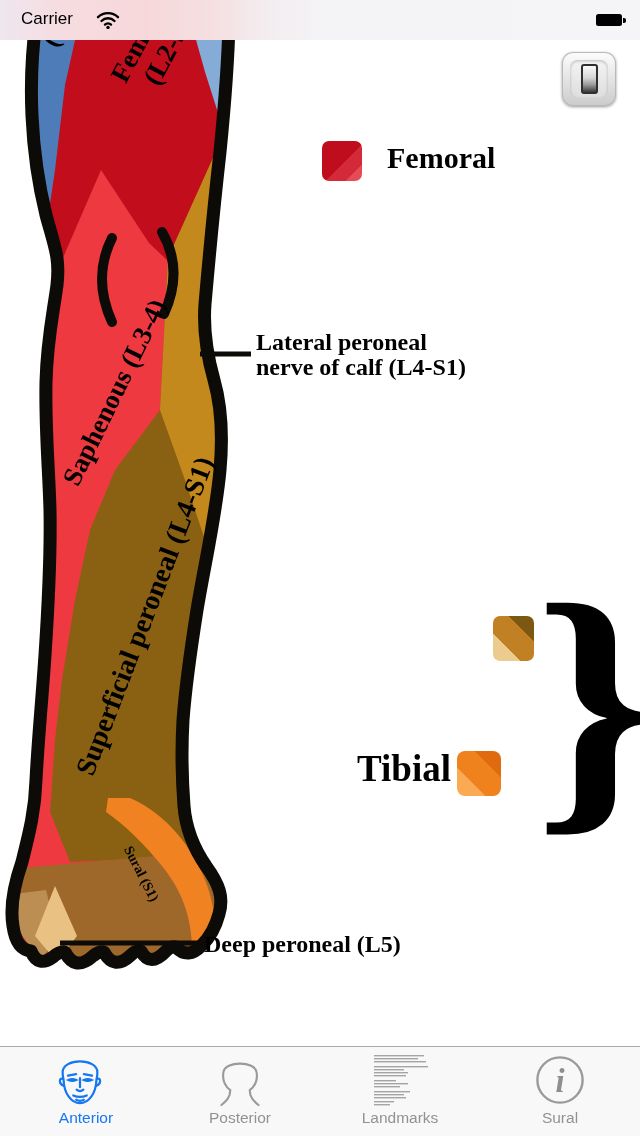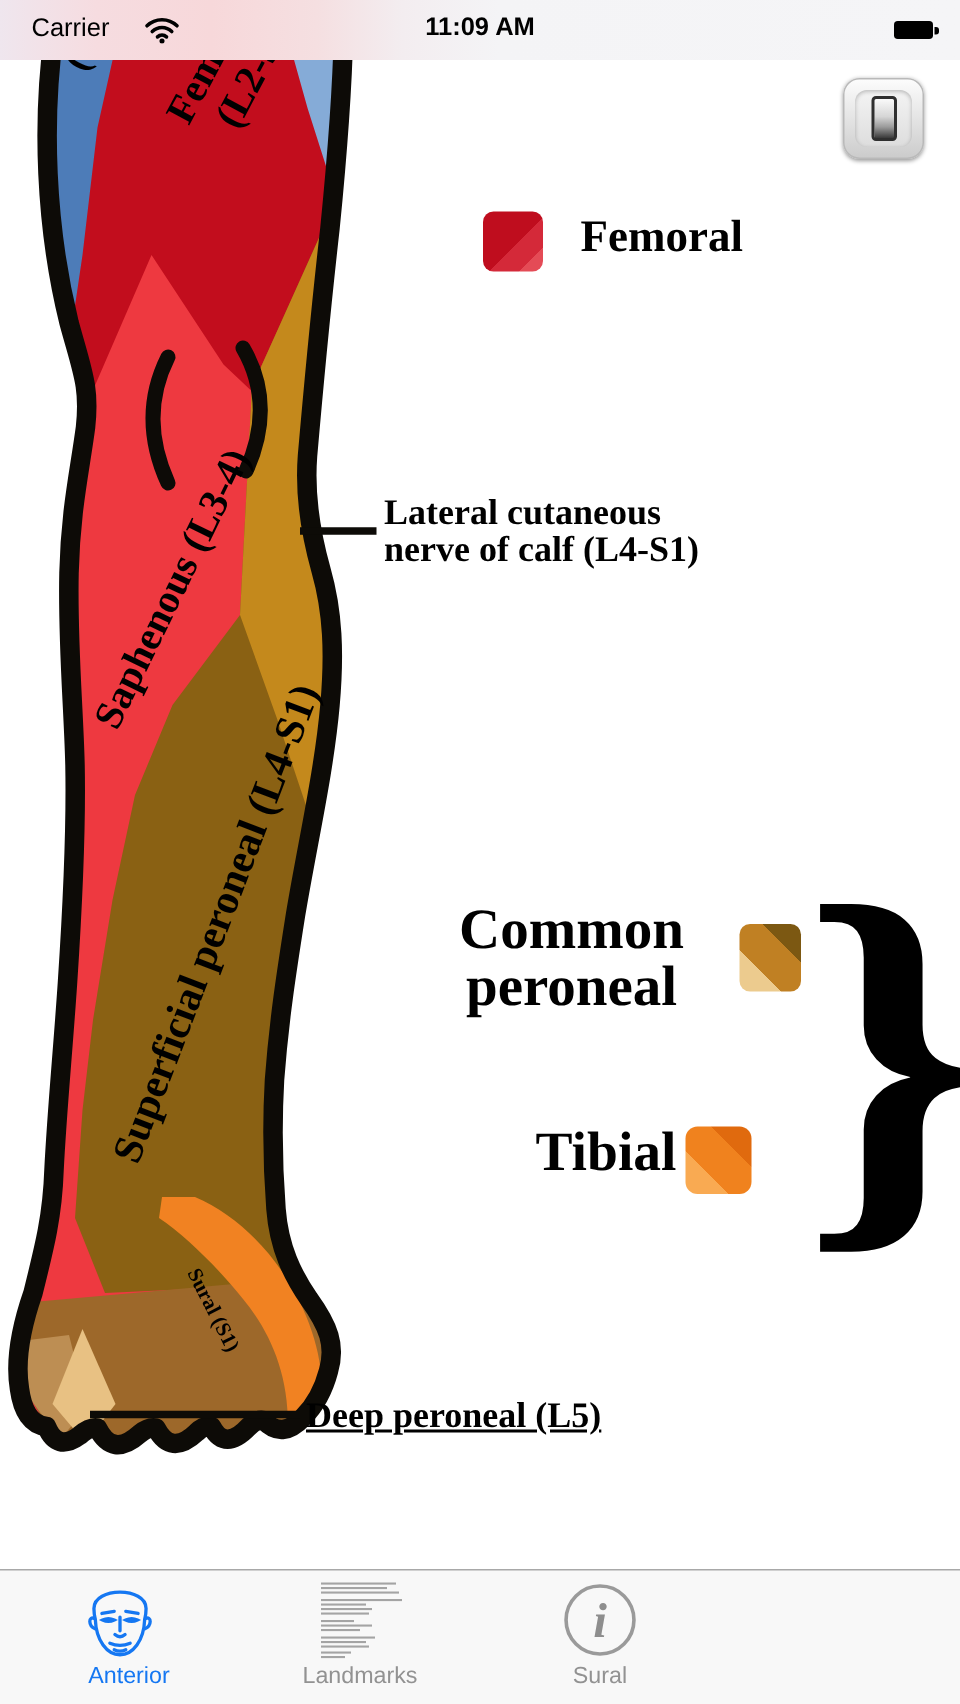--- a/index.html
+++ b/index.html
@@ -22,21 +22,21 @@
     background:linear-gradient(180deg,#fafafa 0%,#d6d6d6 45%,#9a9a9a 72%,#3a3a3a 100%);}
   
   .serif{font-family:"Liberation Serif",serif;font-weight:bold;color:#000;}
   .rot{position:absolute;text-align:center;white-space:pre-line;z-index:10;}
   #lbl-femoral-thigh{left:90px;top:14px;width:128px;font-size:27px;line-height:30px;transform:rotate(-62deg);}
   #lbl-cut-paren{left:36px;top:26px;width:30px;font-size:26px;transform:rotate(-62deg);}
   #lbl-saphenous{left:5px;top:377px;width:220px;font-size:27px;transform:rotate(-64deg);}
   #lbl-superficial{left:-30px;top:600px;width:350px;font-size:28px;transform:rotate(-69deg);}
   #lbl-sural{left:96px;top:866px;width:90px;font-size:14px;transform:rotate(63deg);}
   #lbl-latcut{position:absolute;left:256px;top:330px;font-size:24px;line-height:25px;white-space:pre-line;z-index:10;}
-  #lbl-deep{position:absolute;left:204px;top:931px;font-size:24px;z-index:10;text-decoration:underline;}
+  #lbl-deep{position:absolute;left:204px;top:931px;font-size:24px;z-index:10;}
   
   .swatch{position:absolute;z-index:10;}
   #sw-femoral{left:322px;top:141px;width:40px;height:40px;border-radius:7px;
     background:linear-gradient(135deg,var(--fem-sw-dark) 0 55%,var(--fem-sw-mid) 55% 80%,var(--fem-sw-light) 80%);}
   #sw-common{left:493px;top:616px;width:41px;height:45px;border-radius:7px;
     background:linear-gradient(225deg,var(--cp-sw-dark) 0 30%,var(--cp-sw-mid) 30% 68%,var(--cp-sw-light) 68%);}
   #sw-tibial{left:457px;top:751px;width:44px;height:45px;border-radius:8px;
     background:linear-gradient(225deg,var(--tib-sw-dark) 0 30%,var(--tib-sw-mid) 30% 68%,var(--tib-sw-light) 68%);}
   #lbl-legend-femoral{position:absolute;left:387px;top:141px;font-size:30px;z-index:10;}
   #lbl-legend-common{position:absolute;left:291px;top:601px;width:180px;text-align:center;font-size:38px;line-height:38px;white-space:pre-line;z-index:10;}
@@ -104,48 +104,45 @@
     <line class="pointer" x1="200" y1="354" x2="251" y2="354"></line>
     <line class="pointer" x1="60" y1="943" x2="200" y2="943"></line>
   </svg>
 
   <div class="serif rot" id="lbl-femoral-thigh">Femoral
 (L2-3)</div>
   <div class="serif rot" id="lbl-cut-paren">(</div>
   <div class="serif rot" id="lbl-saphenous">Saphenous (L3-4)</div>
   <div class="serif rot" id="lbl-superficial">Superficial peroneal (L4-S1)</div>
   <div class="serif rot" id="lbl-sural">Sural (S1)</div>
-  <div class="serif" id="lbl-latcut">Lateral cutaneous
+  <div class="serif" id="lbl-latcut">Lateral peroneal
 nerve of calf (L4-S1)</div>
   <div class="serif" id="lbl-deep">Deep peroneal (L5)</div>
 
   <div class="swatch" id="sw-femoral"></div>
   <div class="serif" id="lbl-legend-femoral">Femoral</div>
   <div class="swatch" id="sw-common"></div>
-  <div class="serif" id="lbl-legend-common">Common
-peroneal</div>
   <div class="swatch" id="sw-tibial"></div>
   <div class="serif" id="lbl-legend-tibial">Tibial</div>
   <div class="serif" id="legend-brace">}</div>
 
   <div id="toggleBtn">
     <div class="well">
         <div class="knob"></div>
       </div>
   </div>
 
   <div id="statusbar">
     <span class="sb-carrier">Carrier</span>
     <svg class="sb-wifi" width="24" height="18" viewBox="0 0 24 18">
       <path d="M2 6.2 C7.5 0.8 16.5 0.8 22 6.2" fill="none" stroke="#000" stroke-width="2.4" stroke-linecap="round"></path>
       <path d="M5.5 10 C9.2 6.4 14.8 6.4 18.5 10" fill="none" stroke="#000" stroke-width="2.4" stroke-linecap="round"></path>
       <path d="M9 13.6 C10.7 12 13.3 12 15 13.6" fill="none" stroke="#000" stroke-width="2.4" stroke-linecap="round"></path>
       <circle cx="12" cy="16.4" r="1.7" fill="#000"></circle>
     </svg>
-    <span class="sb-time">11:09 AM</span>
     <div class="sb-batt"></div>
   </div>
 
   <div id="tabbar">
     <div class="tab active">
       <div class="ticon">
         <svg width="54" height="56" viewBox="0 0 54 58">
           <g fill="none" stroke="#1577f2" stroke-width="2.3" stroke-linecap="round">
             <path d="M 9 21 C 9 6 45 6 45 21 C 45 24 44.5 27 44 29 C 43.5 43 36 53 27 53 C 18 53 10.5 43 10 29 C 9.5 27 9 24 9 21 Z"></path>
             <path d="M 9.5 28 C 5 26 5 33 9.8 35"></path>
@@ -155,20 +152,28 @@
             <path d="M 15 29 Q 19 27 23 29 Q 19 31 15 29 Z"></path>
             <path d="M 31 29 Q 35 27 39 29 Q 35 31 31 29 Z"></path>
             <path d="M 27 27 L 27 36.5"></path>
             <path d="M 23.5 39 Q 27 42 30.5 39"></path>
             <path d="M 20 45 Q 27 48 34 45"></path>
             <path d="M 23 49.5 Q 27 51.5 31 49.5"></path>
           </g>
         </svg>
       </div>
       <div class="tlabel">Anterior</div>
+    </div>
+    <div class="tab">
+      <div class="ticon">
+        <svg width="50" height="54" viewBox="0 0 54 58">
+          <path d="M 7 56 C 12 52 16.5 48 16.5 40 C 10 35 8 28 9 21 C 10.5 8 43.5 8 45 21 C 46 28 44 35 37.5 40 C 37.5 48 42 52 47 56" fill="none" stroke="#9a9a9a" stroke-width="2.3" stroke-linecap="round"></path>
+        </svg>
+      </div>
+      <div class="tlabel">Posterior</div>
     </div>
     <div class="tab">
       <div class="ticon">
         <svg width="60" height="54" viewBox="0 0 60 54">
           <g fill="#a4a4a4">
             <rect x="4" y="2" width="50" height="1.4"></rect>
               <rect x="4" y="5" width="44" height="1.4"></rect>
               <rect x="4" y="8" width="52" height="1.4"></rect>
             <rect x="4" y="13" width="54" height="1.4"></rect>
               <rect x="4" y="16" width="30" height="1.4"></rect>

